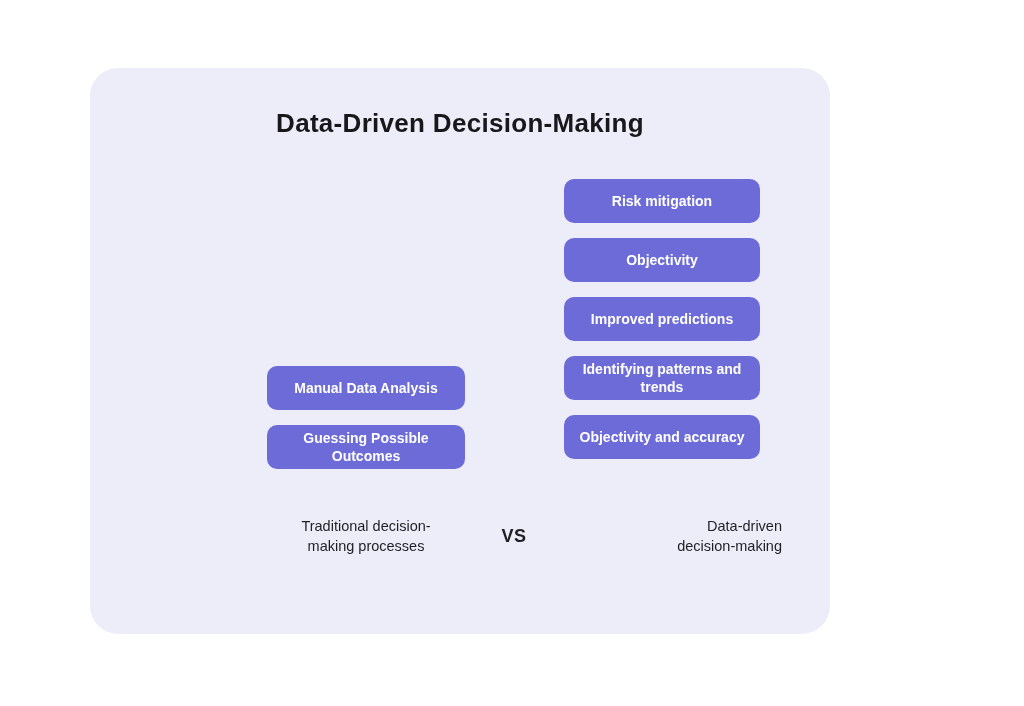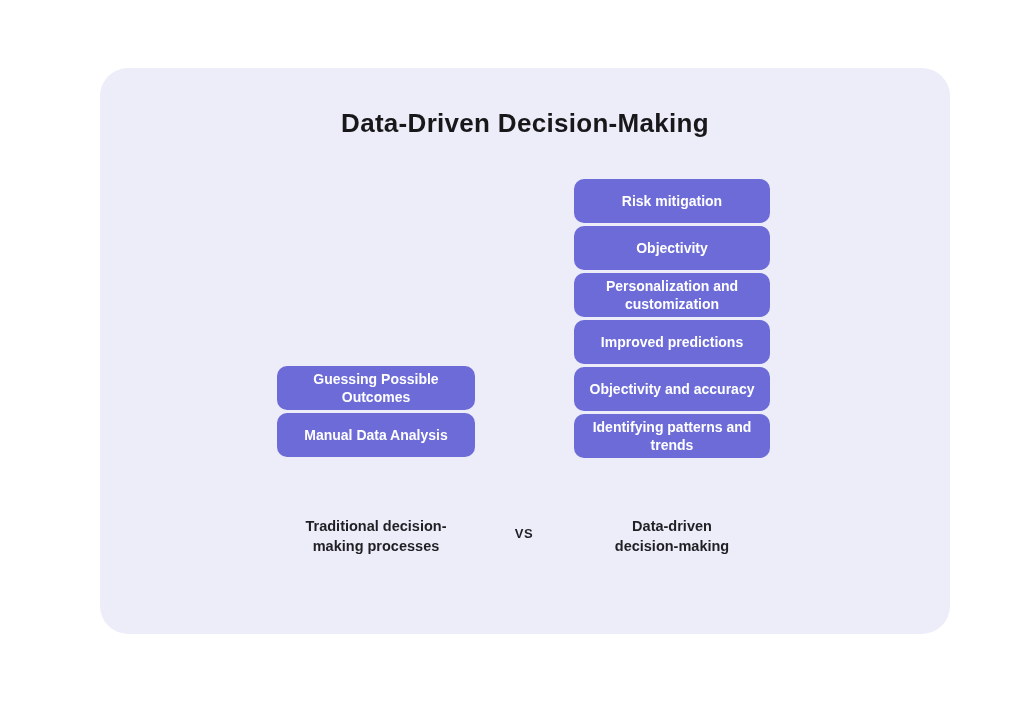--- a/index.html
+++ b/index.html
@@ -10,44 +10,44 @@
   }
   .canvas {
     position: relative;
     width: 1024px;
     height: 706px;
     background: #ffffff;
     overflow: hidden;
   }
   .panel {
     position: absolute;
-    left: 100px;
+    left: 90px;
     top: 68px;
-    width: 850px;
+    width: 740px;
     height: 566px;
     background: var(--panel, #ededf9);
     border-radius: 28px;
   }
   .title {
     position: absolute;
     left: 0;
     top: 40px;
     width: 100%;
     margin: 0;
     text-align: center;
     font-size: 26px;
     font-weight: bold;
     letter-spacing: 0.3px;
     color: var(--title-text, #18181b);
   }
   .column {
     position: absolute;
     display: flex;
     flex-direction: column;
-    gap: 3px;
+    gap: 15px;
   }
   .left-column {
     left: 177px;
     top: 298px;
     width: 198px;
   }
   .right-column {
     left: 474px;
     top: 111px;
     width: 196px;
@@ -66,59 +66,58 @@
     justify-content: center;
     text-align: center;
     padding: 0 12px;
   }
   .caption {
     position: absolute;
     top: 449px;
     width: 240px;
     text-align: center;
     font-size: 14.5px;
-    font-weight: bold;
+    font-weight: normal;
     line-height: 1.35;
     color: var(--caption-text, #1f1f24);
     white-space: pre-line;
   }
   .left-caption { left: 156px; }
-  .right-caption { left: 452px; }
+  .right-caption { left: 452px; text-align: right; }
   .vs {
     position: absolute;
     left: 404px;
     top: 458px;
     width: 40px;
     text-align: center;
-    font-size: 13px;
+    font-size: 18px;
     font-weight: bold;
     letter-spacing: 0.5px;
     color: var(--caption-text, #1f1f24);
   }
 </style>
 </head>
 <body>
 
 <div class="canvas">
   <div class="panel">
 
     <h1 class="title">Data-Driven Decision-Making</h1>
 
     <div class="column left-column">
+      <div class="pill">Manual Data Analysis</div>
       <div class="pill">Guessing Possible Outcomes</div>
-      <div class="pill">Manual Data Analysis</div>
     </div>
 
     <div class="column right-column">
       <div class="pill">Risk mitigation</div>
       <div class="pill">Objectivity</div>
-      <div class="pill">Personalization and customization</div>
       <div class="pill">Improved predictions</div>
+      <div class="pill">Identifying patterns and trends</div>
       <div class="pill">Objectivity and accuracy</div>
-      <div class="pill">Identifying patterns and trends</div>
     </div>
 
     <div class="caption left-caption">Traditional decision-
 making processes</div>
     <div class="vs">VS</div>
     <div class="caption right-caption">Data-driven
 decision-making</div>
 
   </div>
 </div>

